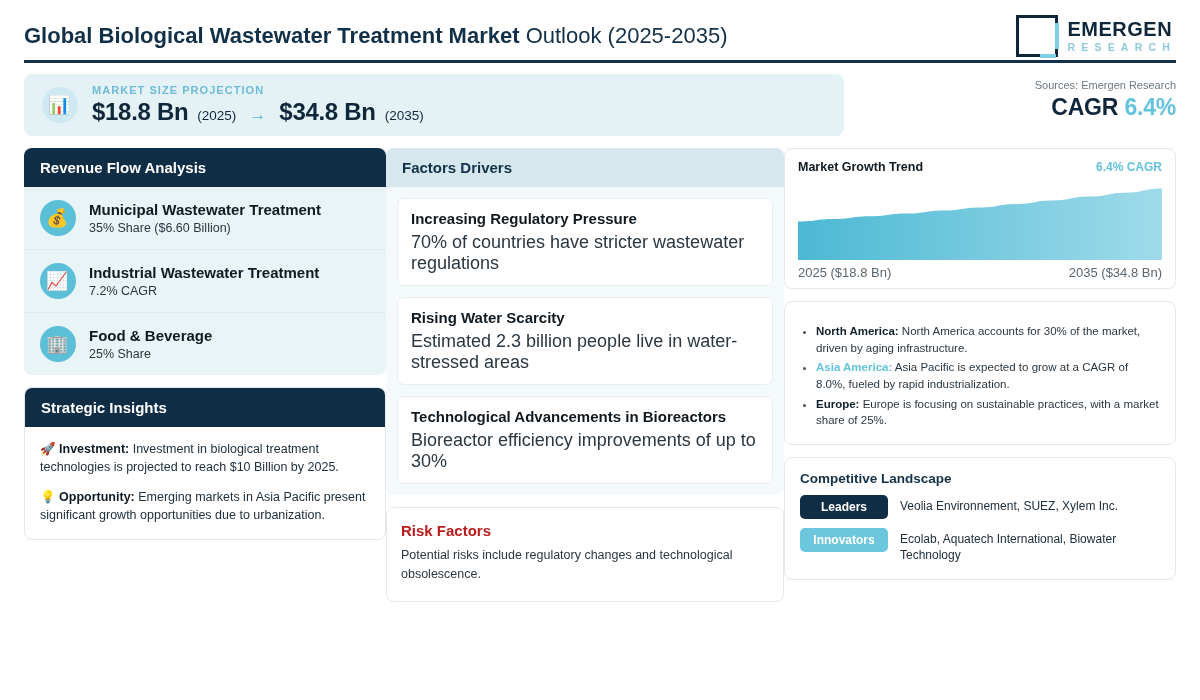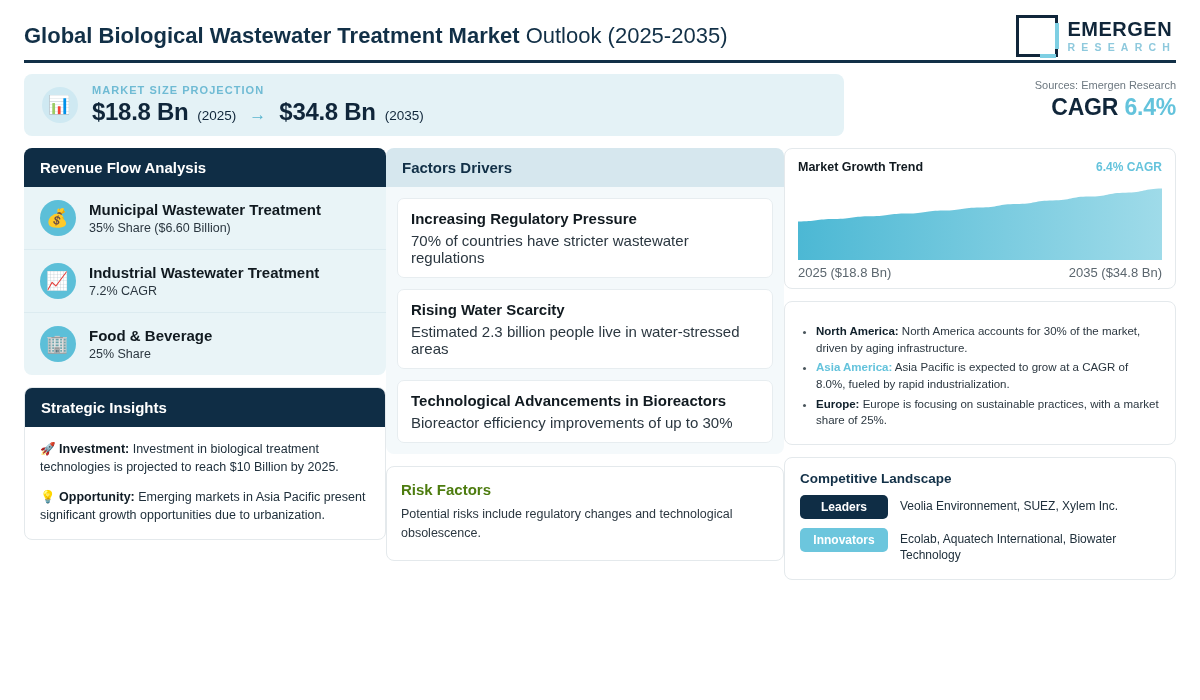--- a/index.html
+++ b/index.html
@@ -86,23 +86,23 @@
   .ins-body { padding: 13px 15px 14px; }
   .ins-item { font-size: 12.5px; line-height: 1.45; color: #20303c; }
   .ins-item + .ins-item { margin-top: 12px; }
   .ins-item b { color: #0f1b24; }
 
   
   .gd-head { background: #d6e7ee; color: #123047; font-size: 15px; font-weight: bold; padding: 11px 16px; }
   .gd-body { background: #f4f9fb; padding: 11px; display: flex; flex-direction: column; gap: 11px; }
   .gd-item { background: #fff; border: 1px solid #e7edf0; border-radius: 7px; padding: 11px 13px; }
   .gd-title { font-size: 15px; font-weight: bold; color: #111a20; }
-  .gd-sub { font-size: 15px; color: #2b3740; margin-top: 5px; }
+  .gd-sub { font-size: 18px; color: #2b3740; margin-top: 5px; }
   .risk { margin-top: 12px; padding: 14px 14px 17px; }
-  .risk-title { font-size: 15px; font-weight: bold; color: #4d7c0f; }
+  .risk-title { font-size: 15px; font-weight: bold; color: #b91c1c; }
   .risk-text { font-size: 12.5px; color: #2b3740; margin-top: 7px; line-height: 1.5; }
 
   
   .chart-card { padding: 11px 13px 8px; }
   .chart-head { display: flex; justify-content: space-between; align-items: baseline; }
   .chart-title { font-size: 12.5px; font-weight: bold; color: #111a20; }
   .chart-cagr { font-size: 12px; font-weight: bold; color: #64c3dc; }
   .chart-area { margin-top: 8px; height: 78px; }
   .chart-axis { display: flex; justify-content: space-between; font-size: 13px; color: #5b666e; margin-top: 5px; }
 

